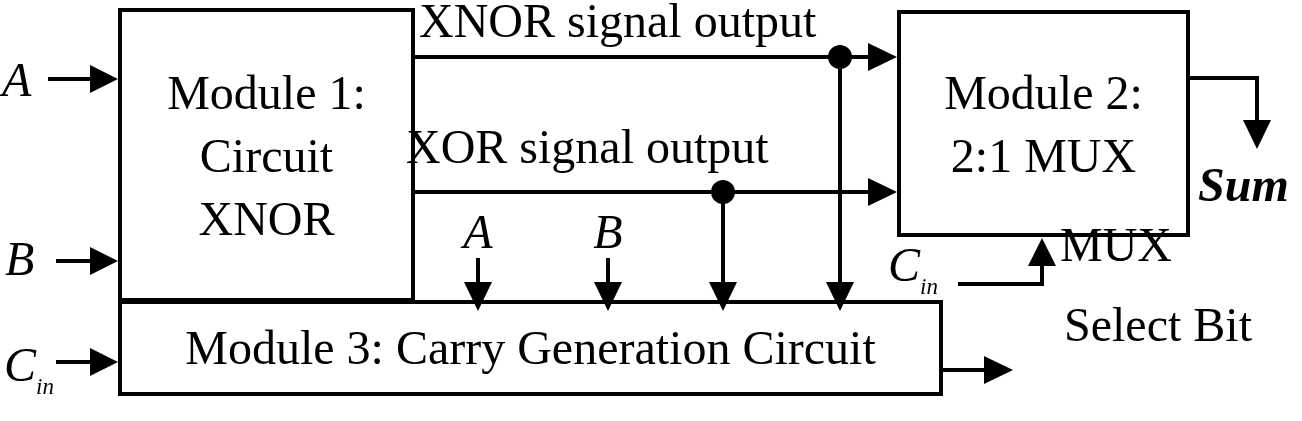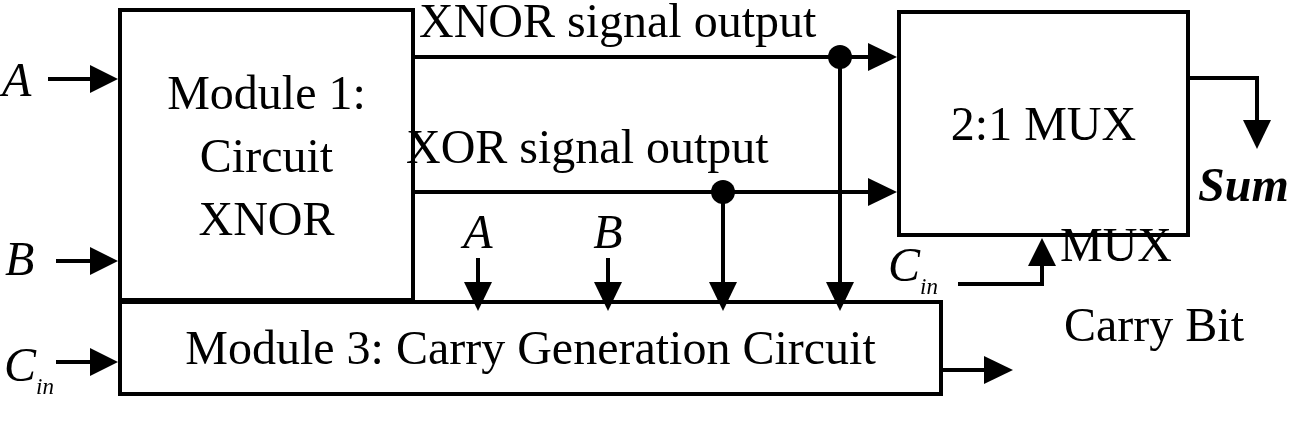--- a/index.html
+++ b/index.html
@@ -75,20 +75,21 @@
 
 <div class="canvas">
 
   <div class="box" id="module1">
     <div class="box-line">Module 1:</div>
     <div class="box-line">Circuit</div>
     <div class="box-line">XNOR</div>
   </div>
 
   <div class="box" id="module2">
+    <div class="box-line">Module 2:</div>
     <div class="box-line">2:1 MUX</div>
   </div>
 
   <div class="box" id="module3">
     <div class="box-line">Module 3: Carry Generation Circuit</div>
   </div>
 
   <svg class="wires" width="1302" height="421" viewBox="0 0 1302 421">
 
     <g>
@@ -155,16 +156,16 @@
   <div class="lbl" id="lbl-xnor-sig">XNOR signal output</div>
   <div class="lbl" id="lbl-xor-sig">XOR signal output</div>
 
   <div class="lbl it" id="lbl-carry-a">A</div>
   <div class="lbl it" id="lbl-carry-b">B</div>
 
   <div class="lbl it" id="lbl-sum">Sum</div>
 
   <div class="lbl" id="lbl-mux-cin"><span class="it">C</span><span class="sub">in</span></div>
   <div class="lbl" id="lbl-mux-1">MUX</div>
-  <div class="lbl" id="lbl-mux-2">Carry Bit</div>
+  <div class="lbl" id="lbl-mux-2">Select Bit</div>
 
 
 </div>
 
 </body></html>

